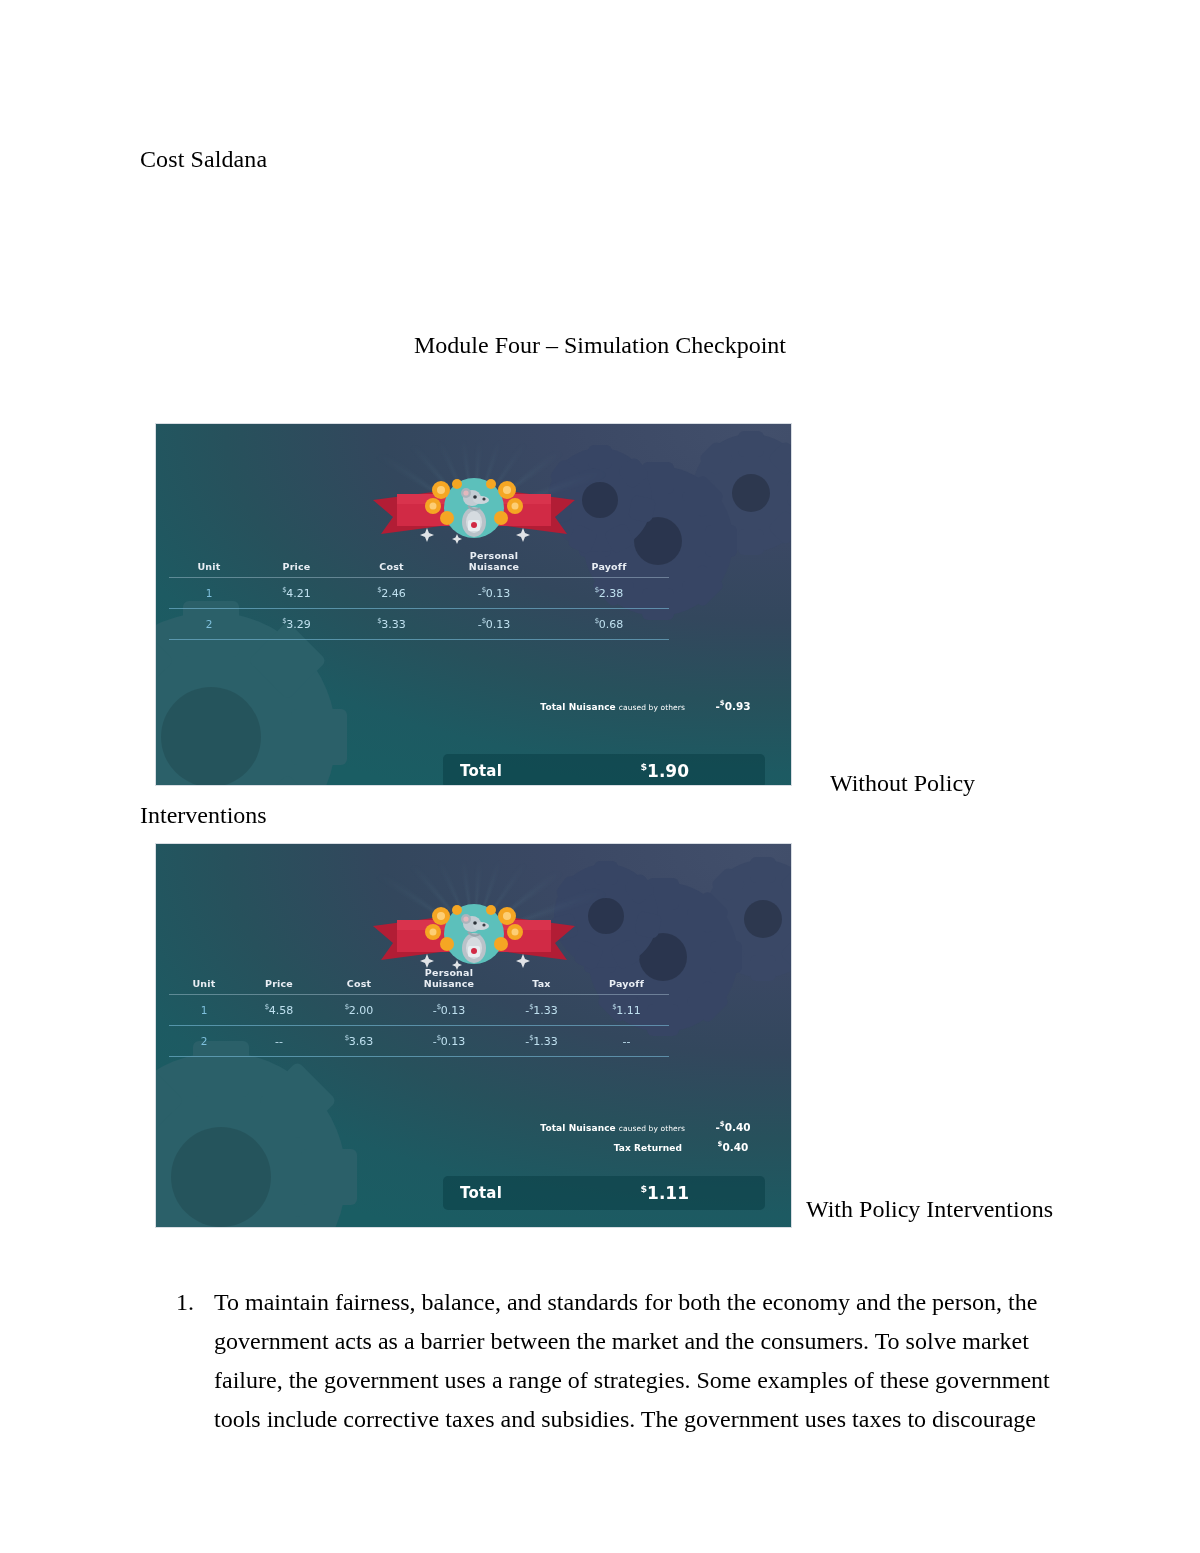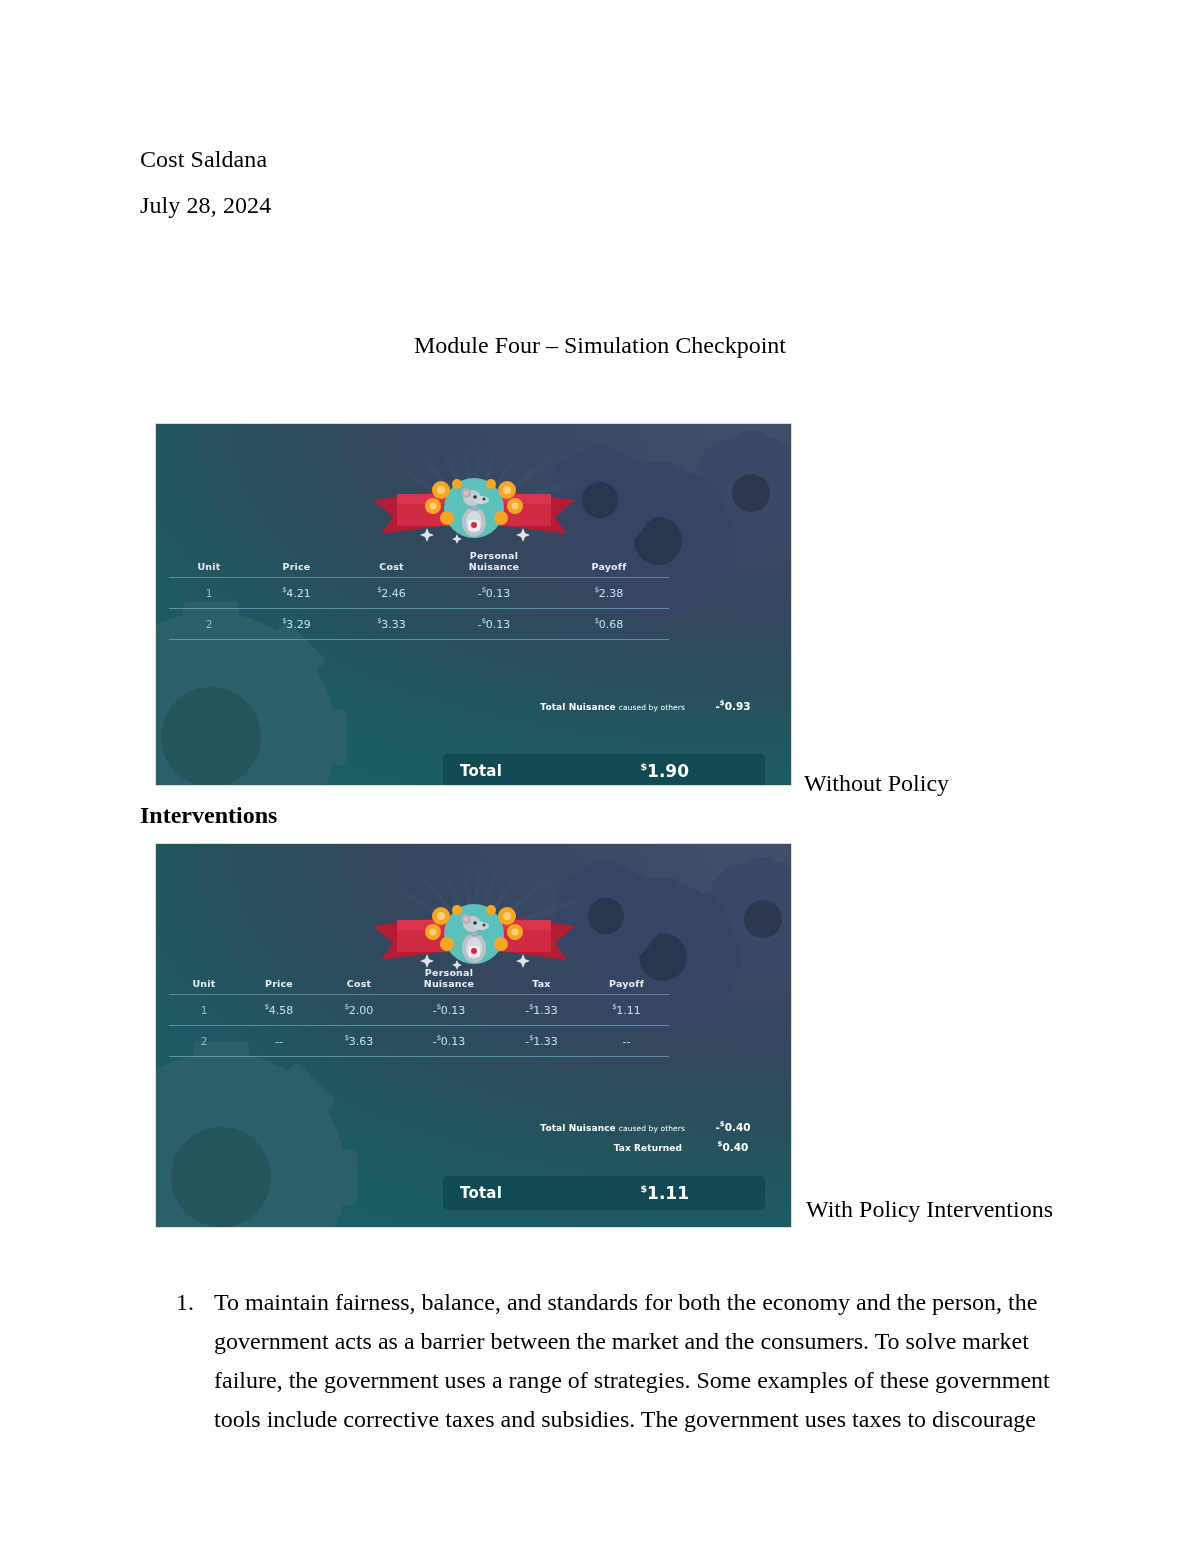--- a/index.html
+++ b/index.html
@@ -230,22 +230,22 @@
   }
   .total-value .cur { font-size: 9.5px; vertical-align: 7px; }
 
   
   .caption-right {
     position: absolute;
     font-size: 24px;
     line-height: 30px;
     white-space: nowrap;
   }
-  #caption-one-right { left: 804px; top: 768px; }
-  #caption-one-wrap  { left: 140px; top: 800px; font-size: 24px; line-height: 30px; position: absolute; font-weight: bold; }
+  #caption-one-right { left: 830px; top: 768px; }
+  #caption-one-wrap  { left: 140px; top: 800px; font-size: 24px; line-height: 30px; position: absolute; }
   #caption-two-right { left: 806px; top: 1194px; }
 
   
   .body-list {
     position: absolute;
     left: 140px;
     top: 1283px;
     width: 920px;
     margin: 0;
     padding: 0;
@@ -265,21 +265,20 @@
     font-size: 24px;
   }
 </style>
 </head>
 <body>
 
 <div class="page">
 
   <div class="header-block">
     <div class="header-line">Cost Saldana</div>
-    <div class="header-line">July 28, 2024</div>
   </div>
 
   <div class="doc-title">Module Four – Simulation Checkpoint</div>
 
   <div class="figure" id="figure-one">
     <div class="fig-bg"></div>
 
     <div class="gear gear-c">
       <div class="ring"></div>
         <div class="hole" style="left:34%;top:34%;width:32%;height:32%"></div>

